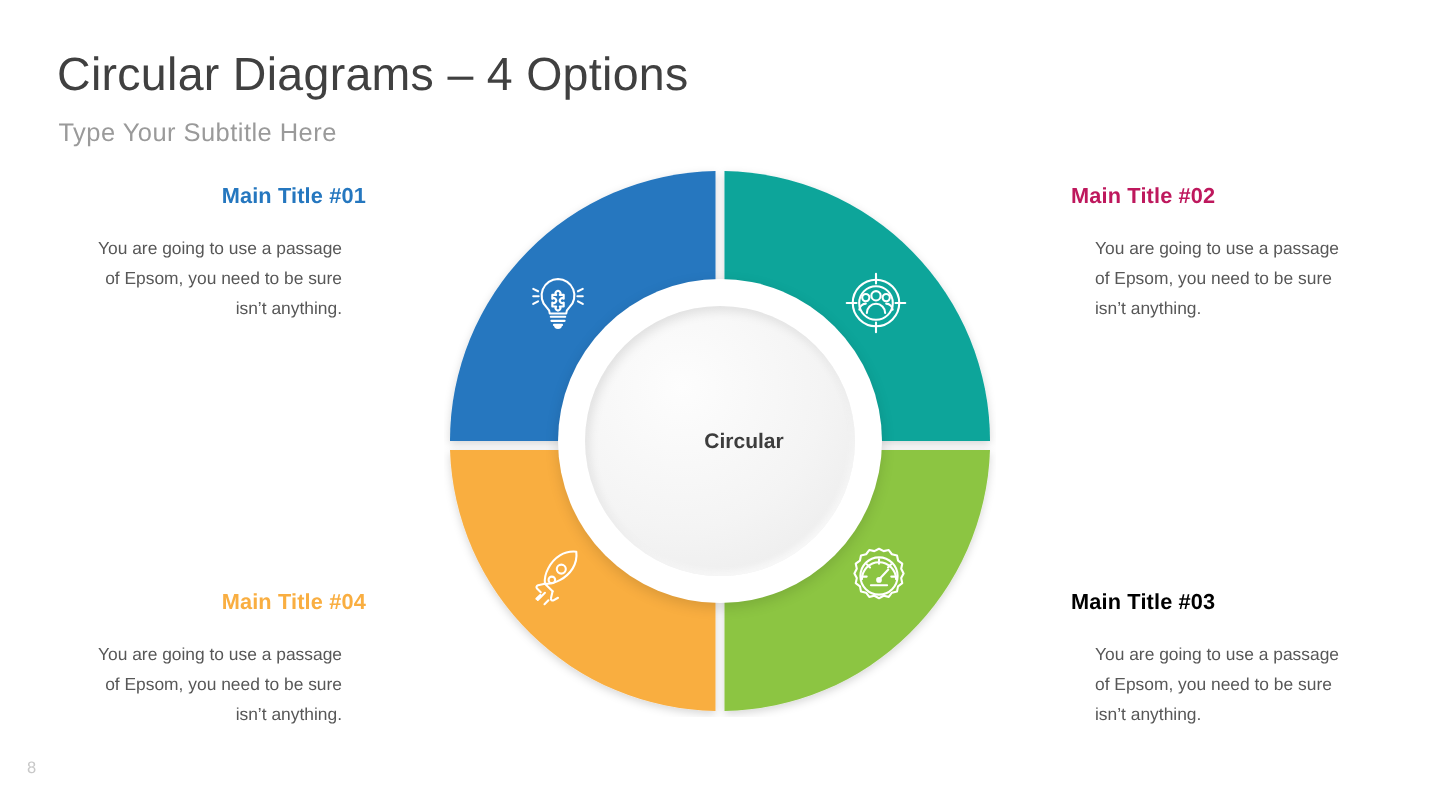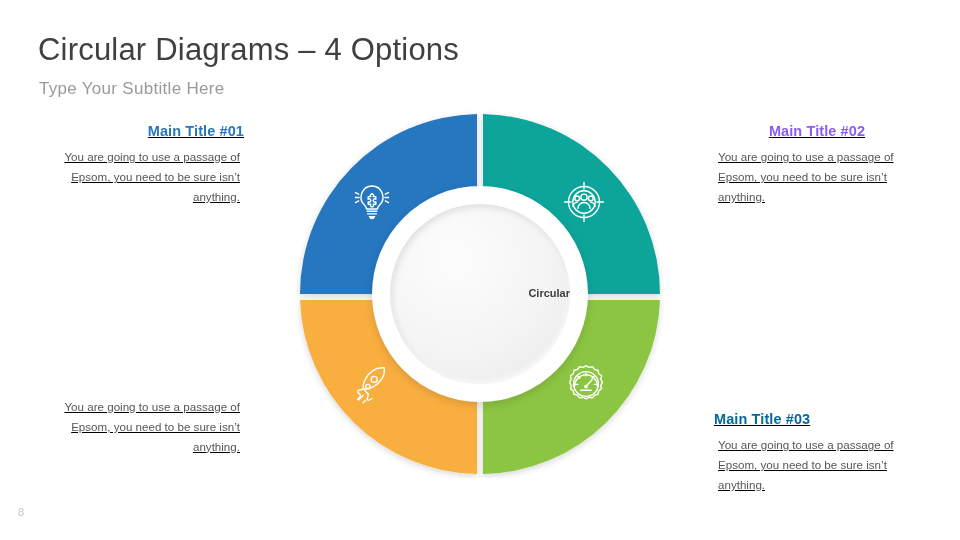--- a/index.html
+++ b/index.html
@@ -41,37 +41,36 @@
     font-weight: 400;
     color: #9a9a9a;
     letter-spacing: 0.3px;
     white-space: nowrap;
   }
 
   
   .block {
     position: absolute;
     width: 206px;
-    text-decoration: underline;
   }
   .block.left  { text-align: right; }
   .block.right { text-align: left; }
 
   .block-title {
     font-size: 14.5px;
     font-weight: bold;
     line-height: 1.25;
     margin: 0 0 7px 0;
     letter-spacing: 0.1px;
   }
   .block-body {
     font-size: 11.6px;
     color: #575757;
     line-height: 1.72;
-    margin: 4px;
+    margin: 16px;
   }
 
   #block-01 { left: 38px;  top: 122px; }
   #block-02 { left: 714px; top: 122px; }
   #block-03 { left: 714px; top: 393px; }
   #block-04 { left: 38px;  top: 393px; }
 
   
   .donut-wrap {
     position: absolute;
@@ -106,22 +105,22 @@
     background: radial-gradient(circle at 36% 30%, #fdfdfd 0%, #f4f4f4 55%, #e9e9e9 100%);
     box-shadow: inset 2px 3px 7px rgba(0,0,0,0.10),
                 inset -1px -2px 5px rgba(255,255,255,0.9);
   }
   .hub-label {
     position: absolute;
     left: 0;
     right: 0;
     top: 50%;
     transform: translateY(-50%);
-    text-align: right;
-    font-size: 11px;
+    text-align: center;
+    font-size: 14px;
     font-weight: bold;
     color: #3d3d3d;
     line-height: 1.45;
     padding-left: 32px;
   }
 
   
   .seg-icon {
     position: absolute;
     width: 48px;
@@ -149,30 +148,31 @@
 
   <div class="title">Circular Diagrams – 4 Options</div>
   <div class="subtitle">Type Your Subtitle Here</div>
 
   <div class="block left" id="block-01">
     <div class="block-title" style="color:#2577BF;">Main Title #01</div>
     <div class="block-body">You are going to use a passage of Epsom, you need to be sure isn’t anything.</div>
   </div>
 
   <div class="block right" id="block-02">
-    <div class="block-title" style="color:#8b5cf6;text-align:center;">Main Title #02</div>
+    <div class="block-title" style="color:#be185d;">Main Title #02</div>
     <div class="block-body">You are going to use a passage of Epsom, you need to be sure isn’t anything.</div>
   </div>
 
   <div class="block right" id="block-03">
-    <div class="block-title" style="color:#0369a1;margin-top:17px;">Main Title #03</div>
+    <div class="block-title" style="color:#000000;">Main Title #03</div>
     <div class="block-body">You are going to use a passage of Epsom, you need to be sure isn’t anything.</div>
   </div>
 
   <div class="block left" id="block-04">
+    <div class="block-title" style="color:#F9AE41;">Main Title #04</div>
     <div class="block-body">You are going to use a passage of Epsom, you need to be sure isn’t anything.</div>
   </div>
 
   <div class="donut-wrap">
     <svg class="donut-svg" width="368" height="368" viewBox="0 0 368 368">
       <defs>
         <filter id="segShadow" x="-25%" y="-25%" width="150%" height="150%">
           <feDropShadow dx="0" dy="2" stdDeviation="3" flood-color="#000000" flood-opacity="0.16"></feDropShadow>
         </filter>
       </defs>

